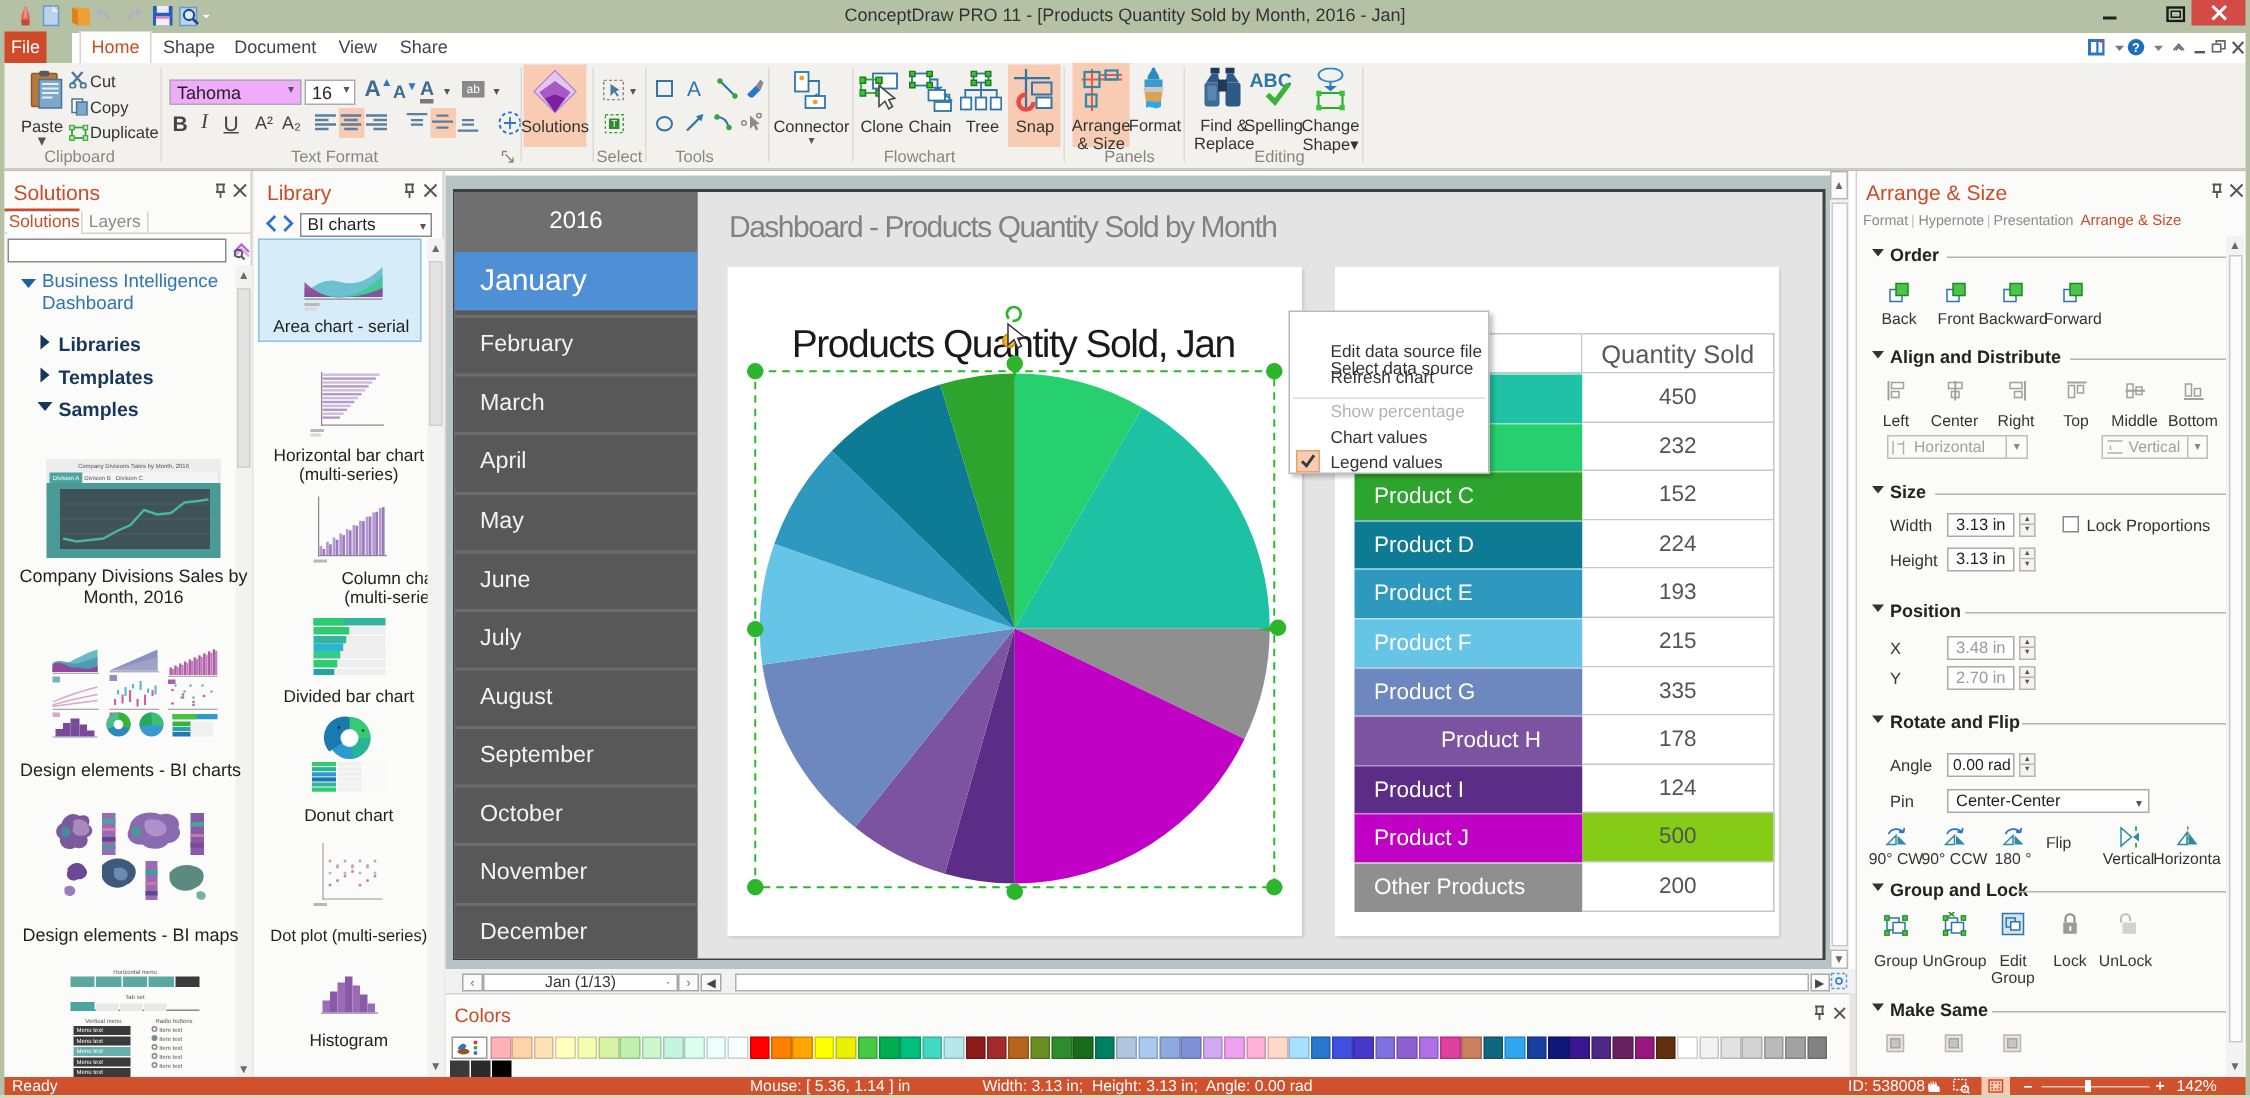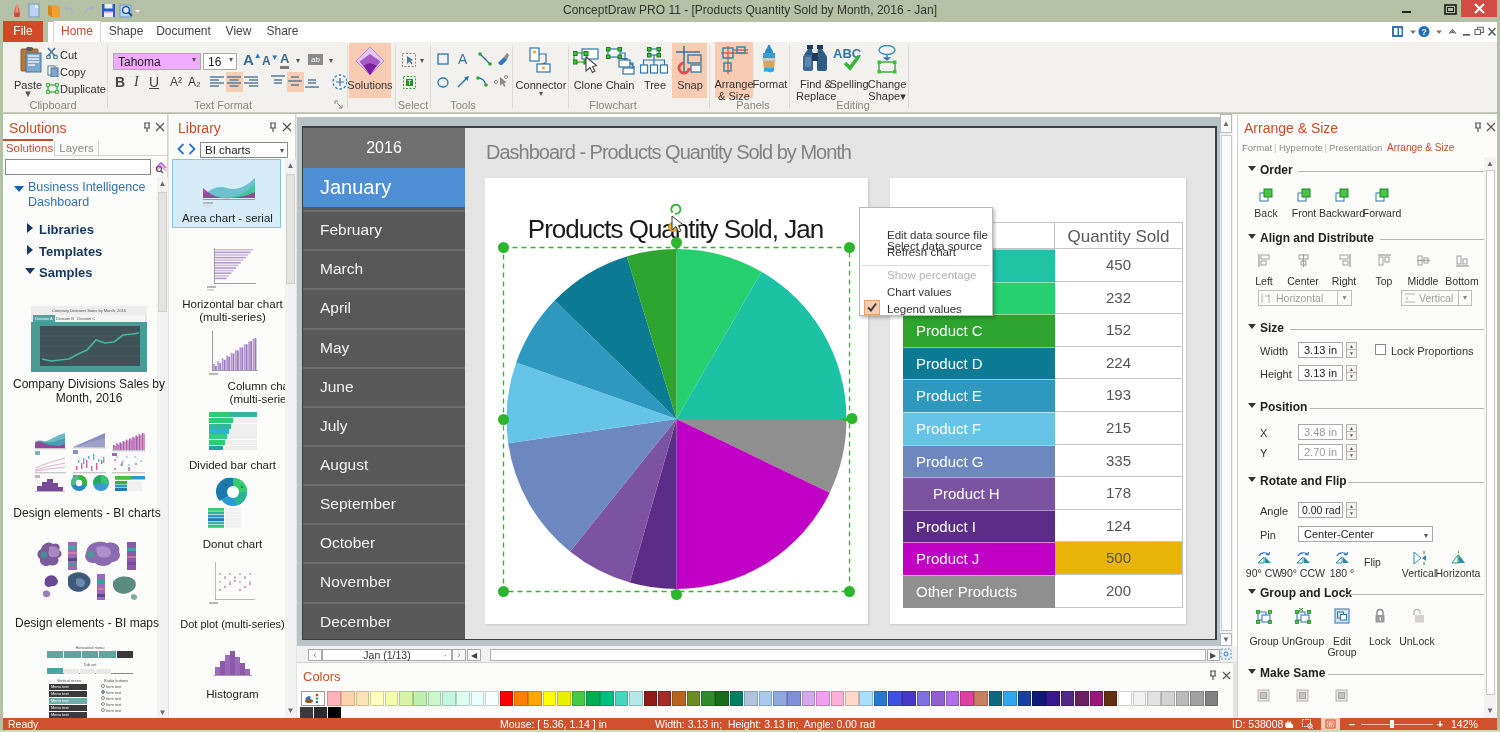--- a/index.html
+++ b/index.html
@@ -70,21 +70,21 @@
     <div class="winbtn" style="left:1432px;width:36px;"><svg width="13" height="11" viewBox="0 0 13 11" style="margin-top:4px">
           <rect x="1" y="1" width="11" height="9" fill="none" stroke="#1a1a1a" stroke-width="1.6"></rect>
           <rect x="3.5" y="3.5" width="6" height="4" fill="none" stroke="#1a1a1a" stroke-width="1"></rect>
         </svg></div>
     <div id="btn-close" class="winbtn"><svg width="11" height="11" viewBox="0 0 11 11" style="margin-top:3px">
           <path d="M1 1 L10 10 M10 1 L1 10" stroke="#fff" stroke-width="2"></path>
         </svg></div>
   </div>
   <div id="tabstrip">
     <div class="abs" style="left:48px;top:0.5px;width:1449px;height:20.5px;background:#fff;"></div>
-    <div id="tab-file" class="ftab" style="left:3px;top:0px;width:40px;height:21px;">File</div>
+    <div id="tab-file" class="ftab" style="left:3px;top:0px;width:28px;height:21px;">File</div>
     <div class="ftab" style="left:53px;top:0px;width:48px;height:21px;background:#fdfdfc;border-left:1px solid #d8d4d0;border-right:1px solid #d8d4d0;color:#cc4b28;">Home</div>
     <div class="ftab" style="left:102px;width:48px;">Shape</div>
     <div class="ftab" style="left:155px;width:57px;">Document</div>
     <div class="ftab" style="left:216px;width:45px;">View</div>
     <div class="ftab" style="left:258px;width:49px;">Share</div>
     <svg class="abs" style="left:1391px;top:4px" width="106" height="14" viewBox="0 0 106 14">
       <rect x="1" y="1" width="11" height="11" fill="#2e75c8"></rect>
         <rect x="3" y="3" width="3.5" height="7" fill="#fff"></rect>
         <rect x="8" y="3" width="2.5" height="7" fill="#fff"></rect>
         <rect x="9" y="1.5" width="2" height="2" fill="#d04a28"></rect>
@@ -745,26 +745,26 @@
 <div class="abs" style="left:0;top:92.2px;width:152px;height:32.6px;background:#2da42e;border-top:1px solid rgba(255,255,255,0.5);color:#fff;font-size:15px;line-height:32px;padding-left:13px;">Product C</div>
 <div class="abs" style="left:152px;top:92.2px;width:128px;height:32.6px;background:#fff;border:1px solid #c6c6c6;border-top:none;border-left:none;color:#555;font-size:15px;text-align:center;line-height:32px;">152</div>
 <div class="abs" style="left:0;top:124.8px;width:152px;height:32.6px;background:#0e7b94;border-top:1px solid rgba(255,255,255,0.5);color:#fff;font-size:15px;line-height:32px;padding-left:13px;">Product D</div>
 <div class="abs" style="left:152px;top:124.8px;width:128px;height:32.6px;background:#fff;border:1px solid #c6c6c6;border-top:none;border-left:none;color:#555;font-size:15px;text-align:center;line-height:32px;">224</div>
 <div class="abs" style="left:0;top:157.4px;width:152px;height:32.6px;background:#2f98bf;border-top:1px solid rgba(255,255,255,0.5);color:#fff;font-size:15px;line-height:32px;padding-left:13px;">Product E</div>
 <div class="abs" style="left:152px;top:157.4px;width:128px;height:32.6px;background:#fff;border:1px solid #c6c6c6;border-top:none;border-left:none;color:#555;font-size:15px;text-align:center;line-height:32px;">193</div>
 <div class="abs" style="left:0;top:190.0px;width:152px;height:32.6px;background:#66c5e7;border-top:1px solid rgba(255,255,255,0.5);color:#fff;font-size:15px;line-height:32px;padding-left:13px;">Product F</div>
 <div class="abs" style="left:152px;top:190.0px;width:128px;height:32.6px;background:#fff;border:1px solid #c6c6c6;border-top:none;border-left:none;color:#555;font-size:15px;text-align:center;line-height:32px;">215</div>
 <div class="abs" style="left:0;top:222.6px;width:152px;height:32.6px;background:#6d87bf;border-top:1px solid rgba(255,255,255,0.5);color:#fff;font-size:15px;line-height:32px;padding-left:13px;">Product G</div>
 <div class="abs" style="left:152px;top:222.6px;width:128px;height:32.6px;background:#fff;border:1px solid #c6c6c6;border-top:none;border-left:none;color:#555;font-size:15px;text-align:center;line-height:32px;">335</div>
-<div class="abs" style="left:0;top:255.2px;width:152px;height:32.6px;background:#7b53a1;border-top:1px solid rgba(255,255,255,0.5);color:#fff;font-size:15px;line-height:32px;padding-left:30px;">Product H</div>
+<div class="abs" style="left:0;top:255.2px;width:152px;height:32.6px;background:#7b53a1;border-top:1px solid rgba(255,255,255,0.5);color:#fff;font-size:15px;line-height:32px;padding-left:30px;text-align:center;">Product H</div>
 <div class="abs" style="left:152px;top:255.2px;width:128px;height:32.6px;background:#fff;border:1px solid #c6c6c6;border-top:none;border-left:none;color:#555;font-size:15px;text-align:center;line-height:32px;">178</div>
 <div class="abs" style="left:0;top:287.8px;width:152px;height:32.6px;background:#5b2d87;border-top:1px solid rgba(255,255,255,0.5);color:#fff;font-size:15px;line-height:32px;padding-left:13px;">Product I</div>
 <div class="abs" style="left:152px;top:287.8px;width:128px;height:32.6px;background:#fff;border:1px solid #c6c6c6;border-top:none;border-left:none;color:#555;font-size:15px;text-align:center;line-height:32px;">124</div>
 <div class="abs" style="left:0;top:320.4px;width:152px;height:32.6px;background:#c100c6;border-top:1px solid rgba(255,255,255,0.5);color:#fff;font-size:15px;line-height:32px;padding-left:13px;">Product J</div>
-<div class="abs" style="left:152px;top:320.4px;width:128px;height:32.6px;background:#eab308;border:1px solid #c6c6c6;border-top:none;border-left:none;color:#555;font-size:15px;text-align:center;line-height:32px;">500</div>
+<div class="abs" style="left:152px;top:320.4px;width:128px;height:32.6px;background:#84cc16;border:1px solid #c6c6c6;border-top:none;border-left:none;color:#555;font-size:15px;text-align:center;line-height:32px;">500</div>
 <div class="abs" style="left:0;top:353.0px;width:152px;height:32.6px;background:#8f8f8f;border-top:1px solid rgba(255,255,255,0.5);color:#fff;font-size:15px;line-height:32px;padding-left:13px;">Other Products</div>
 <div class="abs" style="left:152px;top:353.0px;width:128px;height:32.6px;background:#fff;border:1px solid #c6c6c6;border-top:none;border-left:none;color:#555;font-size:15px;text-align:center;line-height:32px;">200</div>
 </div>
 <div class="abs" style="left:562px;top:93px;width:134px;height:109px;background:#fff;border:1px solid #b9b9b9;box-shadow:2px 2px 3px rgba(0,0,0,0.25);font-size:11.5px;color:#333;">
 <div class="abs" style="left:27px;top:4px;margin-top:28px;">Select data source</div>
 <div class="abs" style="left:27px;top:21px;">Edit data source file</div>
 <div class="abs" style="left:27px;top:38px;">Refresh chart</div>
 <div class="abs" style="left:2px;top:57px;width:128px;height:1px;background:#dcdcdc;"></div>
 <div class="abs" style="left:27px;top:61px;color:#b4b4b4;">Show percentage</div>
 <div class="abs" style="left:27px;top:78px;">Chart values</div>

